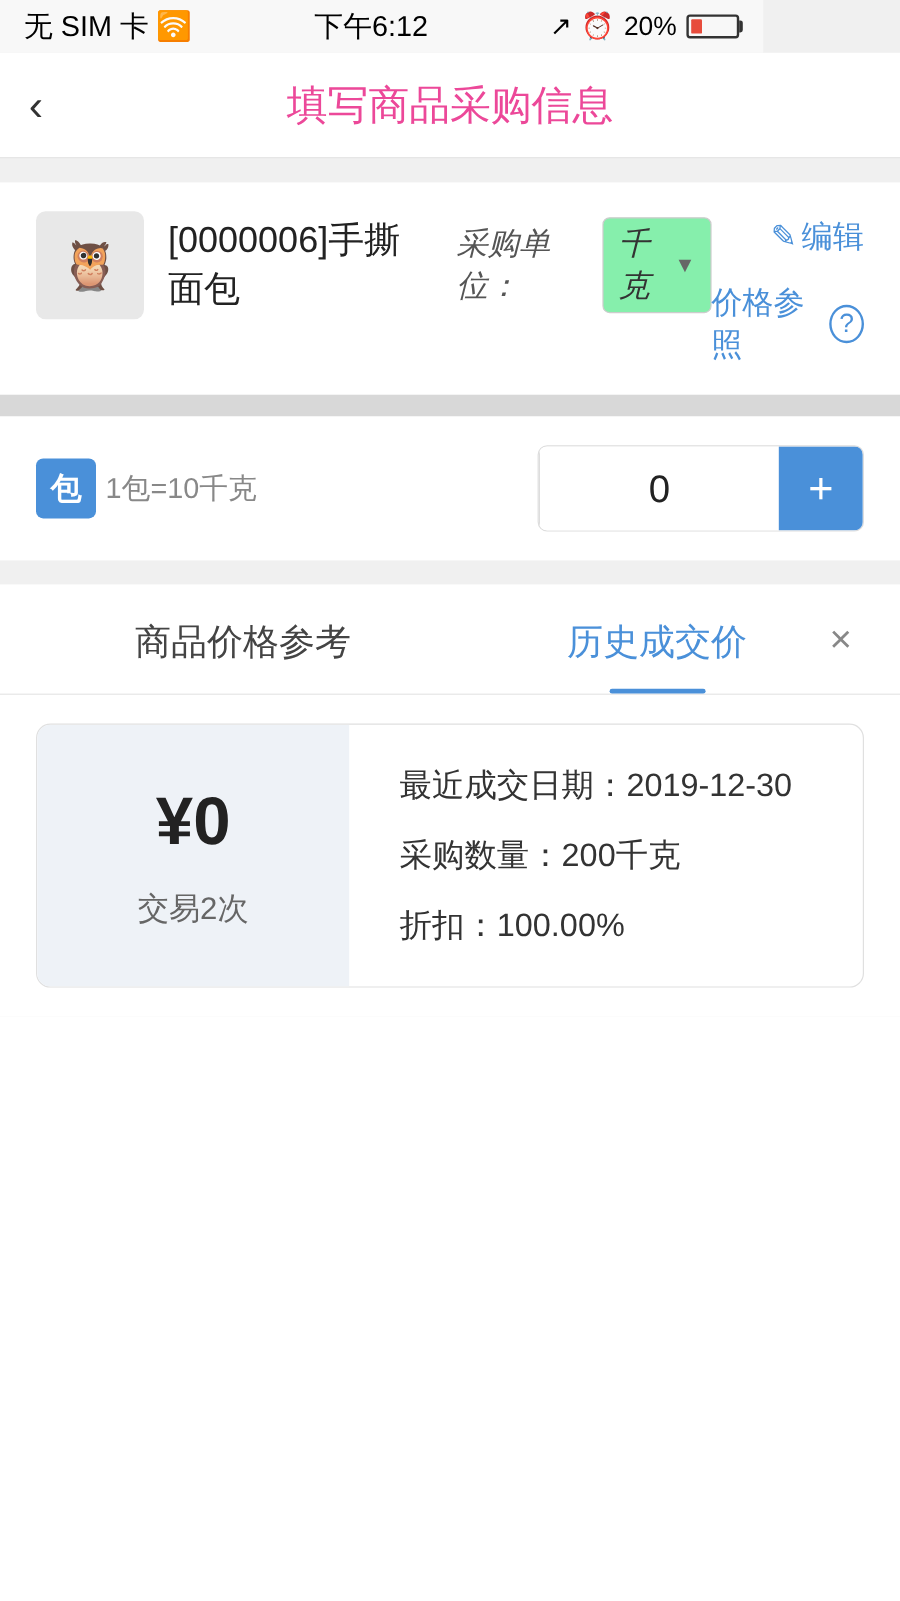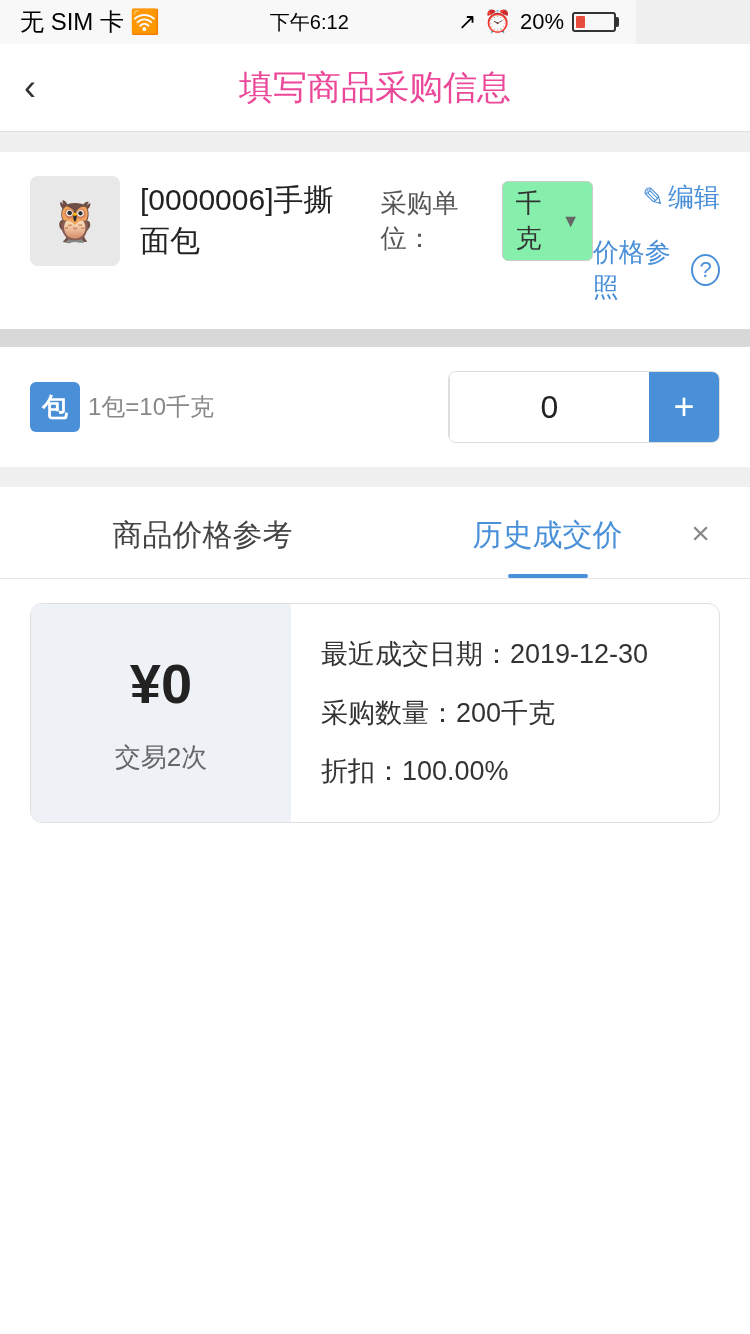--- a/index.html
+++ b/index.html
@@ -24,21 +24,21 @@
       font-size: 26px;
       color: #000;
     }
     .status-left {
       display: flex;
       align-items: center;
       gap: 8px;
       font-size: 24px;
     }
     .status-center {
-      font-size: 20px;
+      font-size: 24px;
       font-weight: 500;
     }
     .status-right {
       display: flex;
       align-items: center;
       gap: 8px;
       font-size: 22px;
     }
     .battery {
       width: 44px;
@@ -130,20 +130,21 @@
       font-size: 30px;
       font-weight: 500;
       color: #222;
     }
     .product-unit-row {
       display: flex;
       align-items: center;
       gap: 12px;
       font-size: 26px;
       color: #555;
+      font-style: italic;
     }
     .unit-select {
       border: 1px solid #ccc;
       border-radius: 6px;
       padding: 4px 12px;
       font-size: 26px;
       color: #333;
       background: #86efac;
       display: flex;
       align-items: center;
@@ -333,20 +334,21 @@
       padding: 30px 30px;
       display: flex;
       flex-direction: column;
       justify-content: center;
       gap: 18px;
     }
     .price-detail-line {
       font-size: 27px;
       color: #333;
       line-height: 1.5;
+      margin-left: 12px;
     }
 
     
     .page-rest {
       background: #ffffff;
       flex: 1;
       min-height: 600px;
     }
   </style>
 </head>

